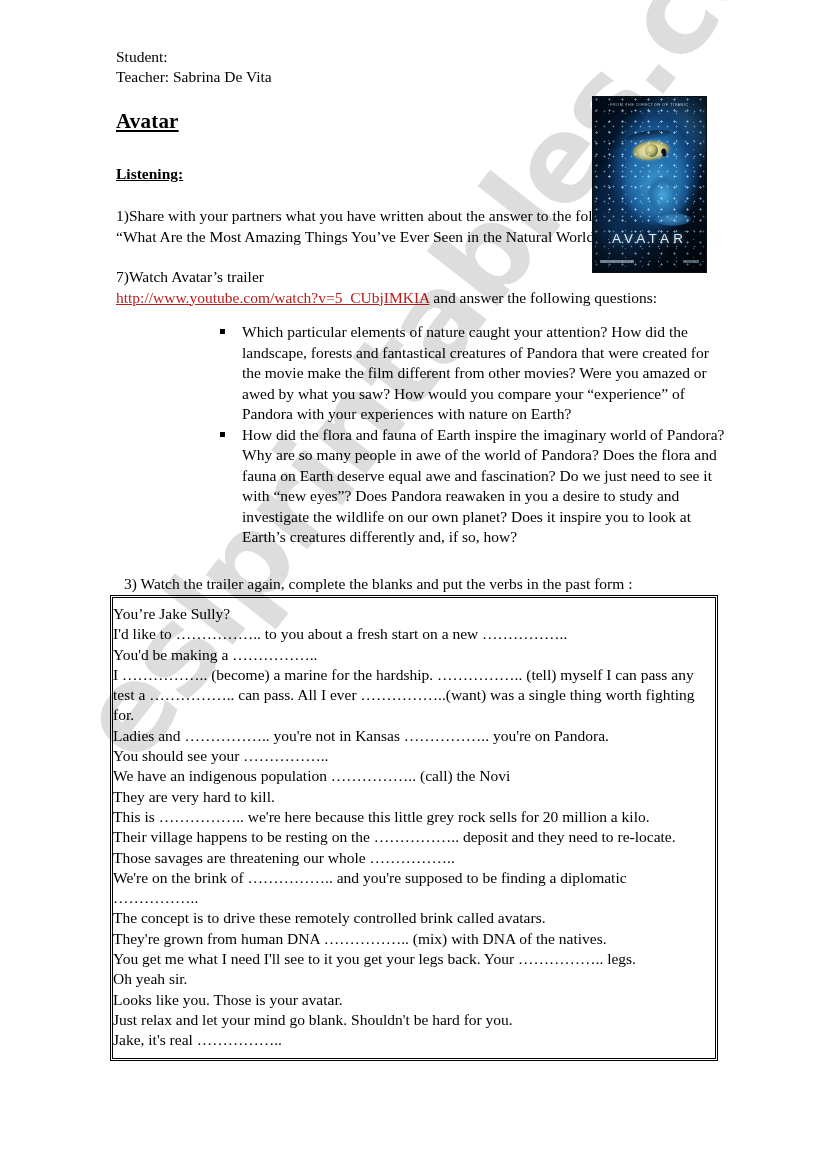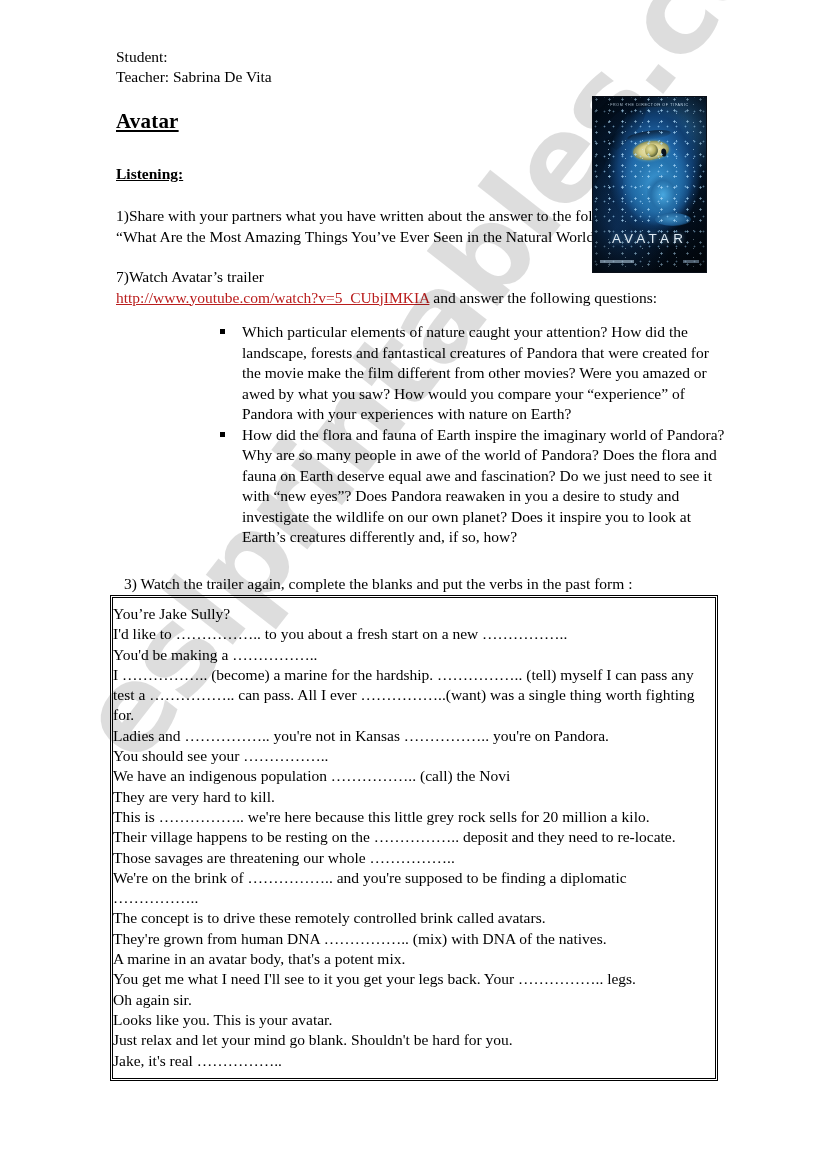--- a/index.html
+++ b/index.html
@@ -357,24 +357,23 @@
     <div class="tline">Ladies and …………….. you're not in Kansas …………….. you're on Pandora.</div>
     <div class="tline">You should see your ……………..</div>
     <div class="tline">We have an indigenous population …………….. (call) the Novi</div>
     <div class="tline">They are very hard to kill.</div>
     <div class="tline">This is …………….. we're here because this little grey rock sells for 20 million a kilo.</div>
     <div class="tline">Their village happens to be resting on the …………….. deposit and they need to re-locate.</div>
     <div class="tline">Those savages are threatening our whole ……………..</div>
     <div class="tline">We're on the brink of …………….. and you're supposed to be finding a diplomatic ……………..</div>
     <div class="tline">The concept is to drive these remotely controlled brink called avatars.</div>
     <div class="tline">They're grown from human DNA …………….. (mix) with DNA of the natives.</div>
-    <div class="tline">A marine in an avatar body, that's a potent mix.</div>
     <div class="tline">You get me what I need I'll see to it you get your legs back. Your …………….. legs.</div>
-    <div class="tline">Oh again sir.</div>
-    <div class="tline">Looks like you. This is your avatar.</div>
+    <div class="tline">Oh yeah sir.</div>
+    <div class="tline">Looks like you. Those is your avatar.</div>
     <div class="tline">Just relax and let your mind go blank. Shouldn't be hard for you.</div>
     <div class="tline">Jake, it's real ……………..</div>
     <div class="tline"></div>
   </div>
 </div>
 
 <div class="watermark">
   <span>eslprintables.com</span>
 </div>
 

